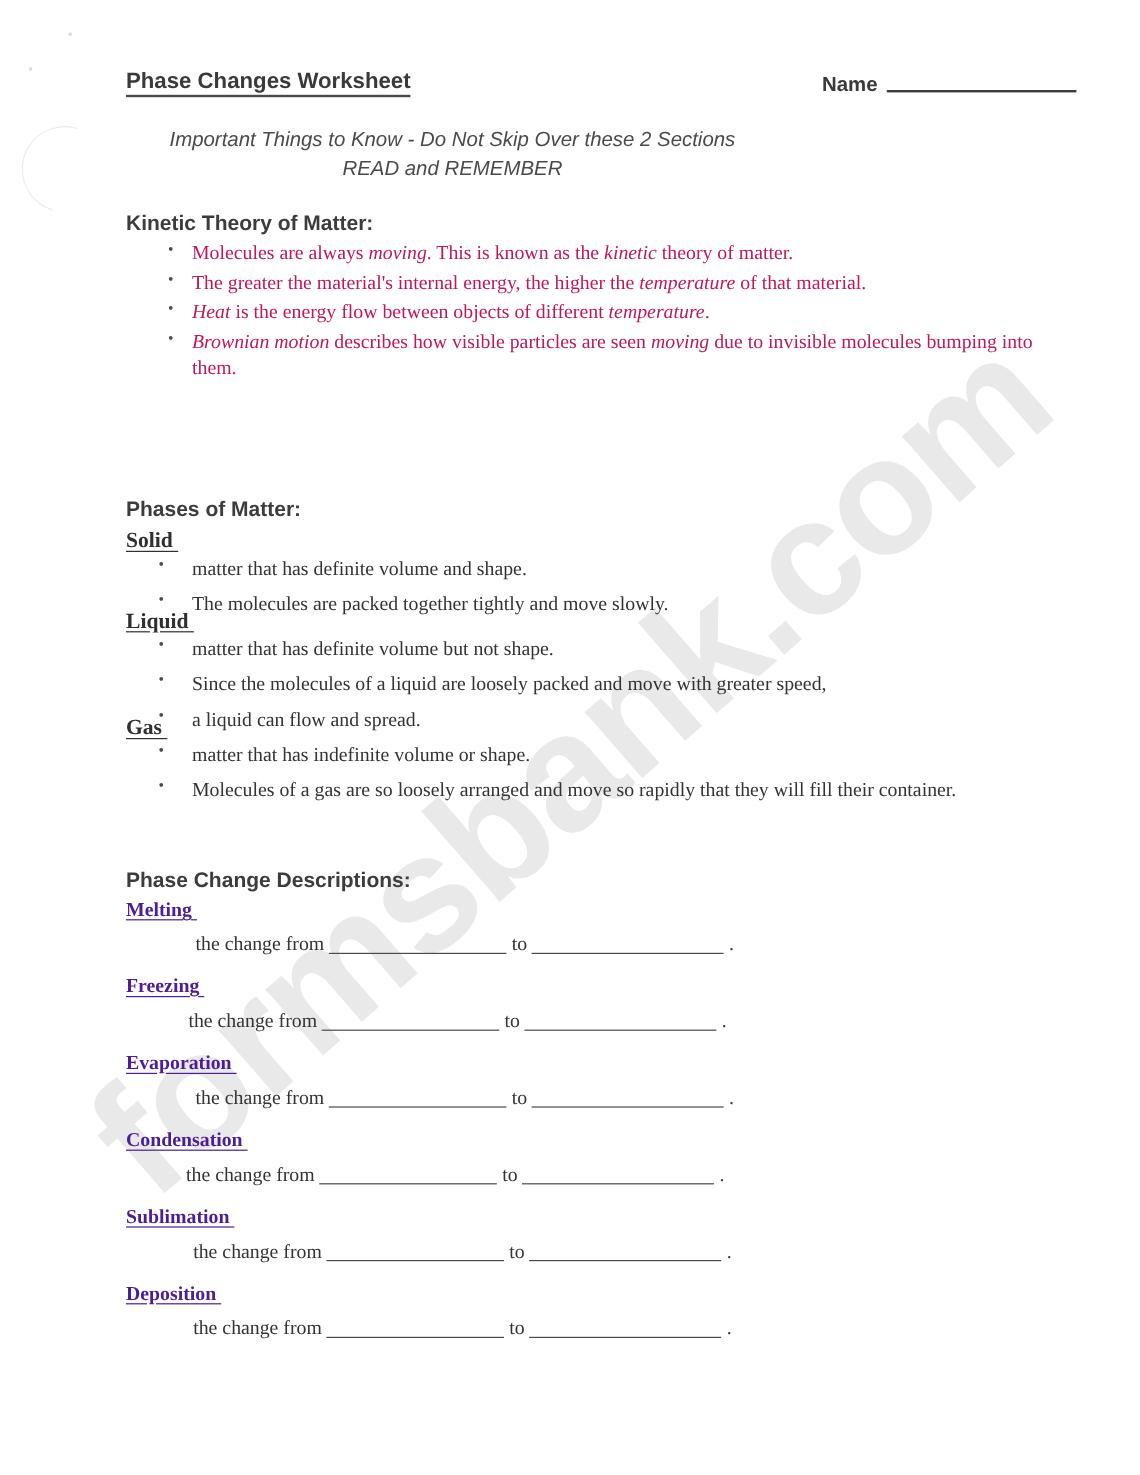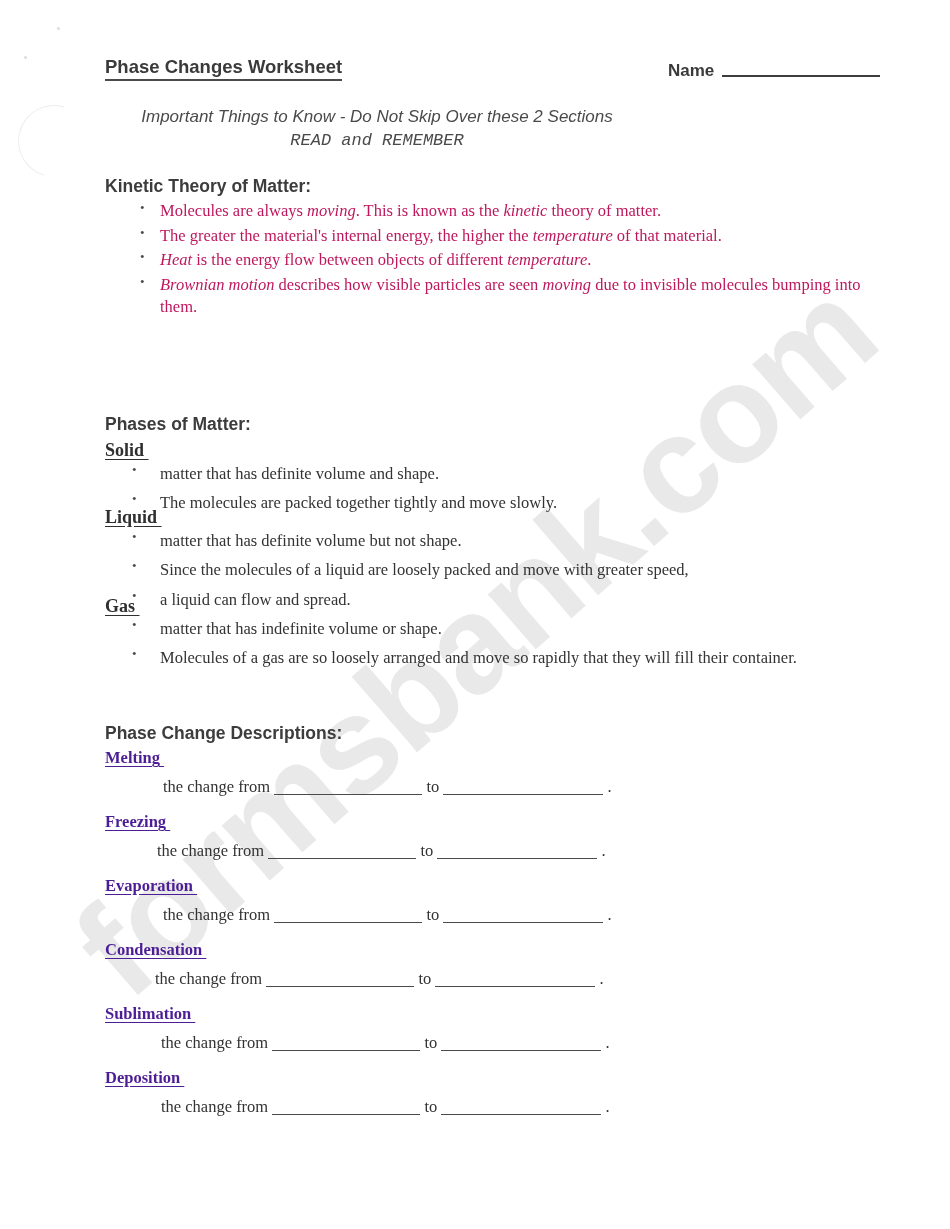--- a/index.html
+++ b/index.html
@@ -78,21 +78,21 @@
     font-family: "Liberation Sans", sans-serif;
     font-weight: bold;
     font-size: 18.5px;
     color: #3a3a3a;
     border-bottom: 2px solid #4a4a4a;
     padding-bottom: 2px;
     line-height: 1.15;
   }
   .name-block {
     position: absolute;
-    left: 668px;
+    left: 685px;
     top: 6px;
     display: flex;
     align-items: flex-end;
   }
   .name-label {
     font-family: "Liberation Sans", sans-serif;
     font-weight: bold;
     font-size: 17px;
     color: #3a3a3a;
     line-height: 1;
@@ -113,21 +113,20 @@
     width: 754px;
     text-align: center;
     font-family: "Liberation Sans", sans-serif;
     font-style: italic;
     font-size: 17px;
     color: #4a4a4a;
     line-height: 1.42;
   }
   .subtitle .line2 {
     display: block;
-    font-family: Liberation Mono, monospace;
   }
 
   
   .section-head {
     position: absolute;
     left: 105px;
     font-family: "Liberation Sans", sans-serif;
     font-weight: bold;
     font-size: 17.5px;
     color: #3c3c3c;

